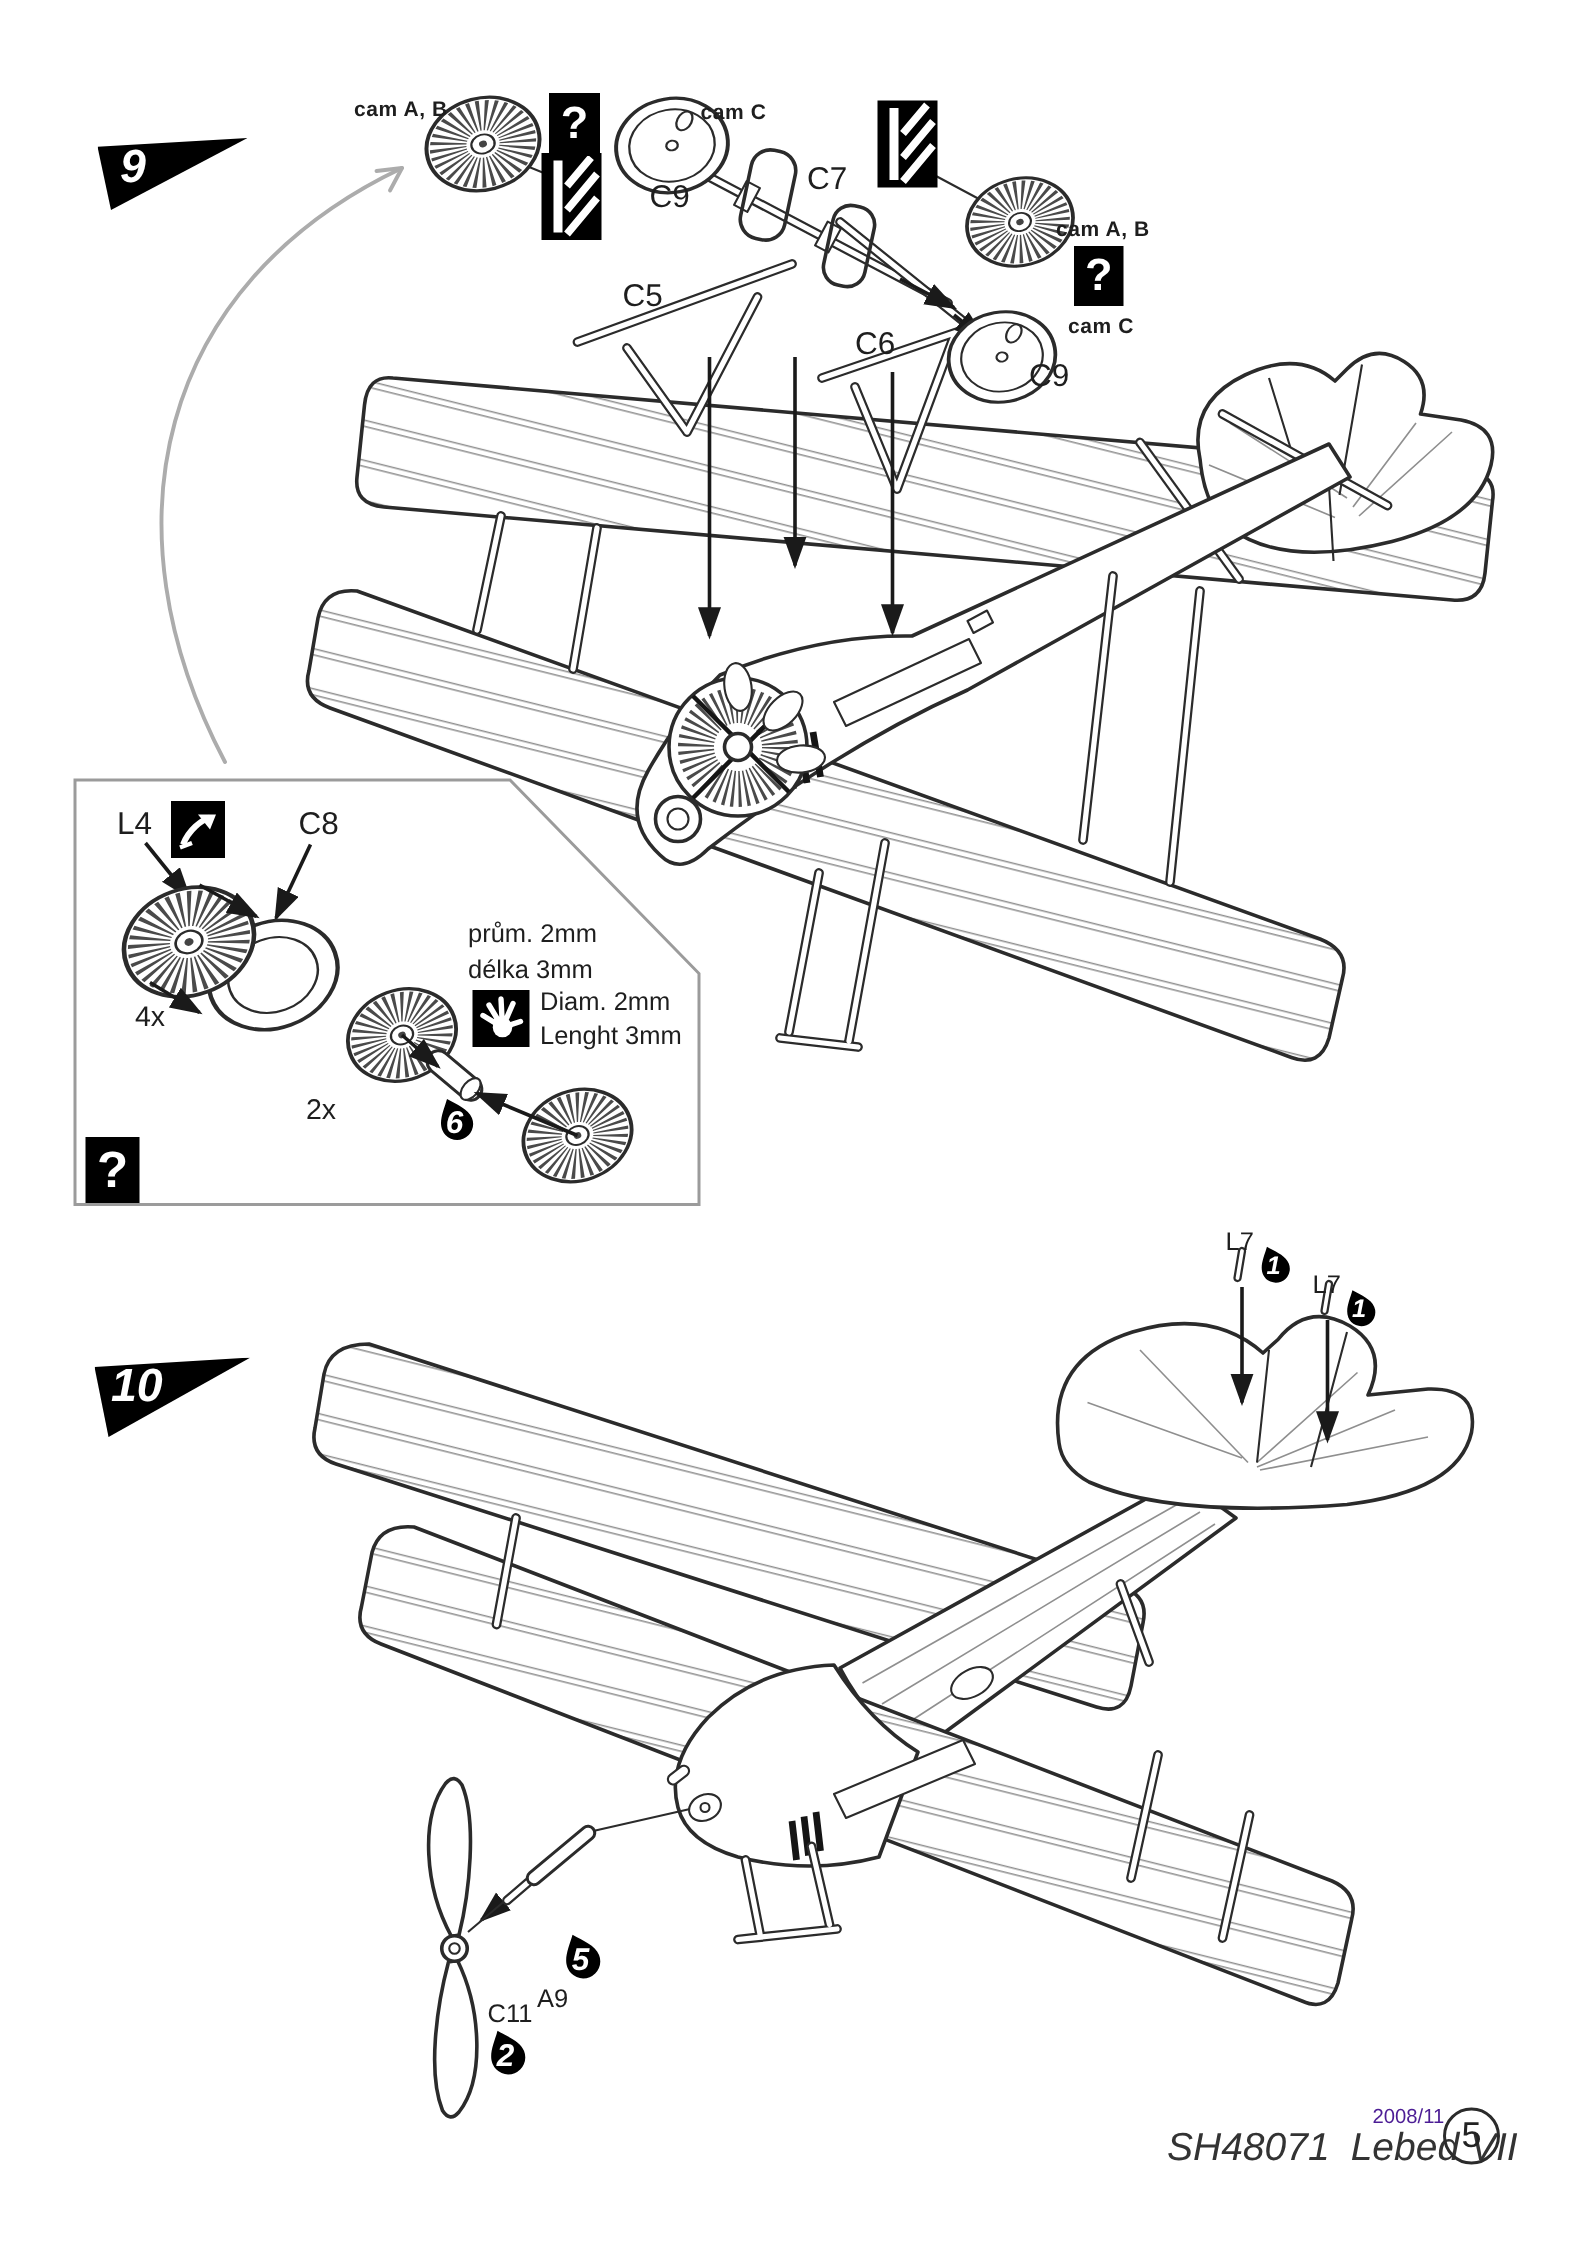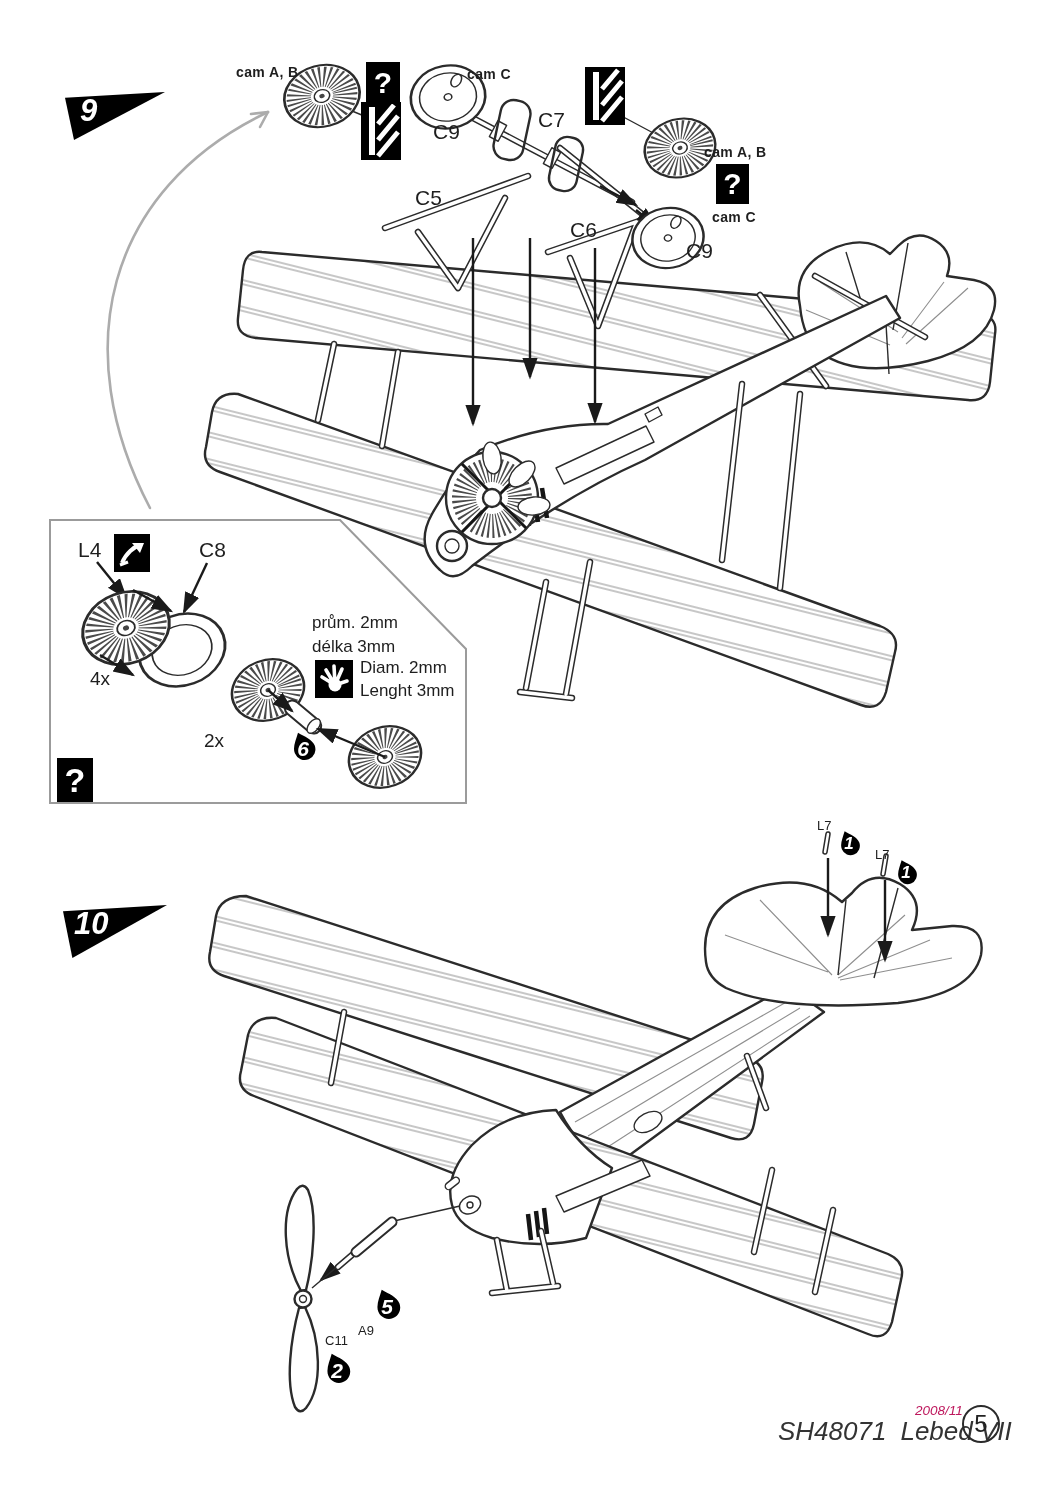--- a/index.html
+++ b/index.html
@@ -14,36 +14,36 @@
   .frib{fill:url(#ribs)}
   .rodO{stroke:#2b2b2b;stroke-width:6.5;fill:none;stroke-linecap:round}
   .rodI{stroke:#fff;stroke-width:3.5;fill:none;stroke-linecap:round}
   .arr{stroke:#1a1a1a;stroke-width:2.4;fill:none;marker-end:url(#ah)}
   .gray{stroke:#acacac;stroke-width:2.6;fill:none;stroke-linecap:round}
   .dk{stroke:#151515;stroke-width:4.5;fill:none}
   
   .lbl{position:absolute;font-size:21px;white-space:nowrap;color:#1e1e1e}
   .cam{font-size:14px;font-weight:bold;letter-spacing:.4px}
   .qty{font-size:19px}
-  .sm{font-size:13px}
+  .sm{font-size:17px}
   .dim{font-size:17px}
   
   .pennant{position:absolute;background:#000;clip-path:polygon(0 12%,100% 0,9% 100%)}
   .pennant span{position:absolute;left:15px;top:1px;color:#fff;font-style:italic;font-weight:bold;font-size:31px}
   
   .qbadge{position:absolute;background:#000;color:#fff;display:flex;align-items:center;justify-content:center;
           font-weight:bold;font-size:30px}
   
   .drop{position:absolute}
   .drop svg{position:absolute;left:0;top:0}
   .drop span{position:absolute;left:0;right:0;top:26%;text-align:center;color:#fff;
              font-weight:bold;font-style:italic;font-size:17px;line-height:1}
   .drop.big span{font-size:21px;top:28%}
   
-  .footer-date{position:absolute;left:915px;top:1403px;font-style:italic;font-size:13.5px;color:#be185d}
+  .footer-date{position:absolute;left:915px;top:1403px;font-size:13.5px;color:#4c1d95}
   .footer-main{position:absolute;left:778px;top:1416px;font-style:italic;font-size:26px;color:#333;white-space:nowrap}
   .footer-main .gap{display:inline-block;width:14px}
   .pagenum{position:absolute;left:962px;top:1405px;width:34px;height:34px;border:2.5px solid #2b2b2b;border-radius:50%;
            display:flex;align-items:center;justify-content:center;font-size:24px;color:#222}
 </style>
 </head>
 <body>
 
 <div class="page">
 

